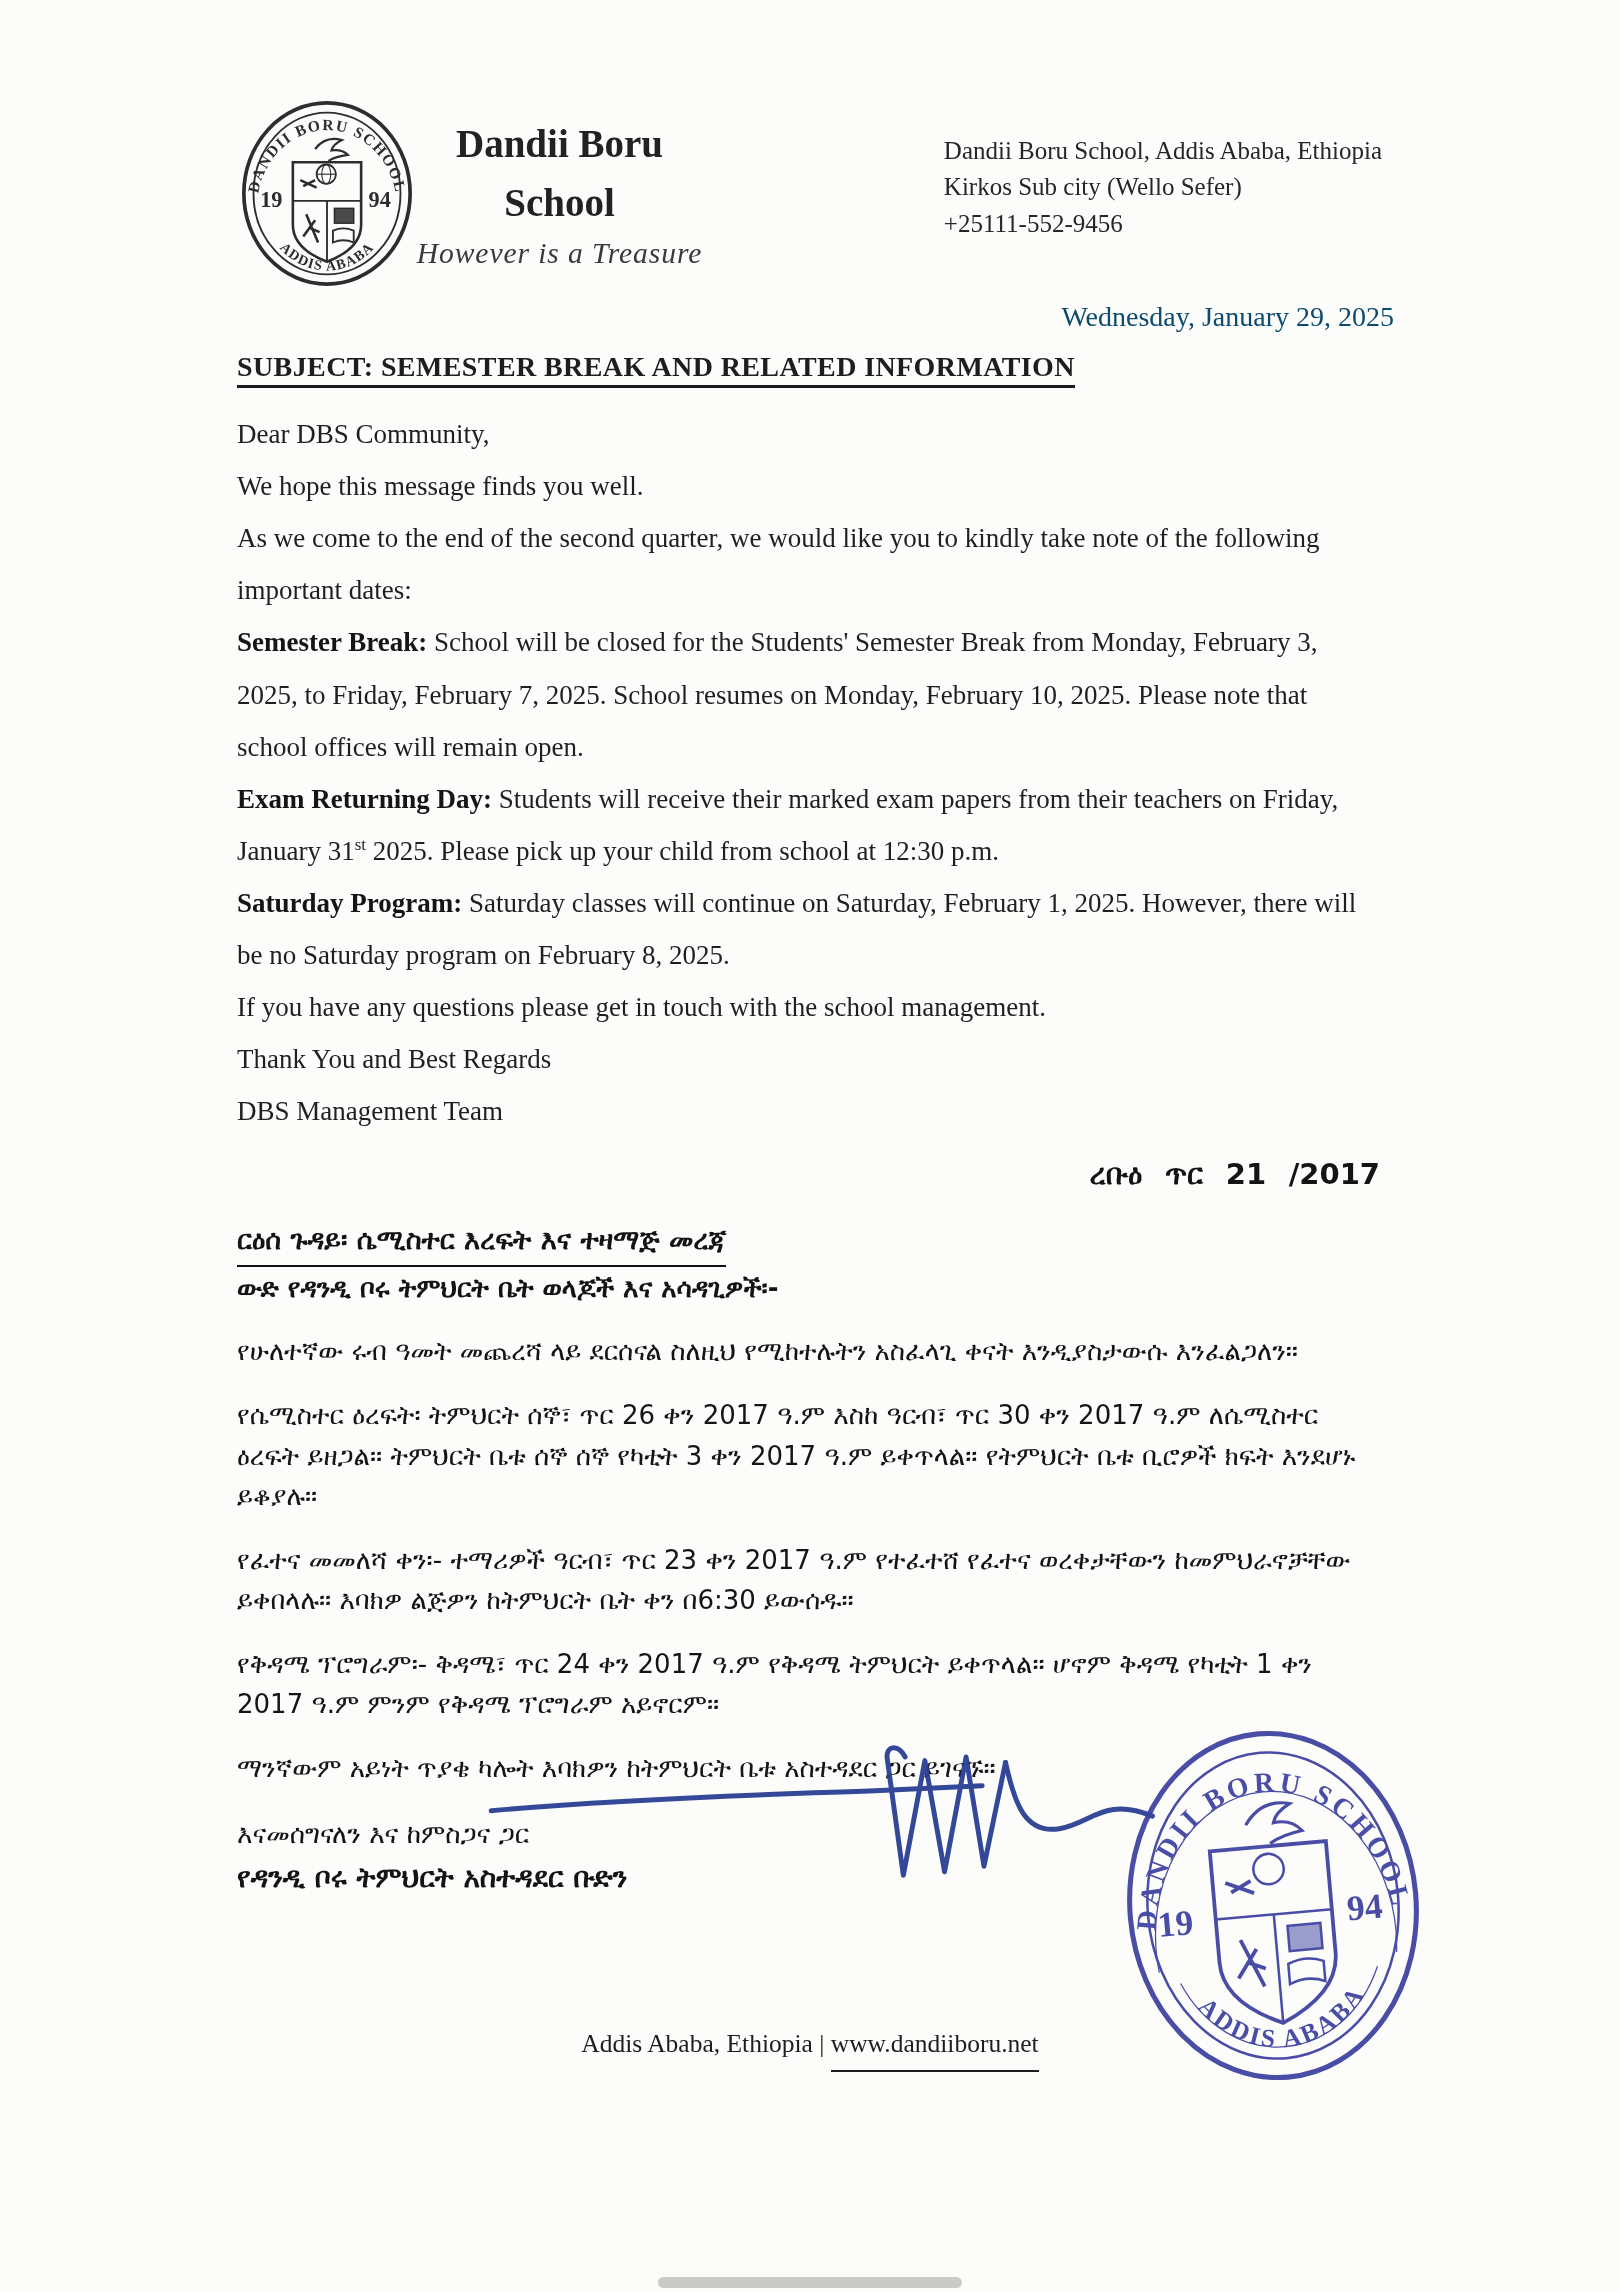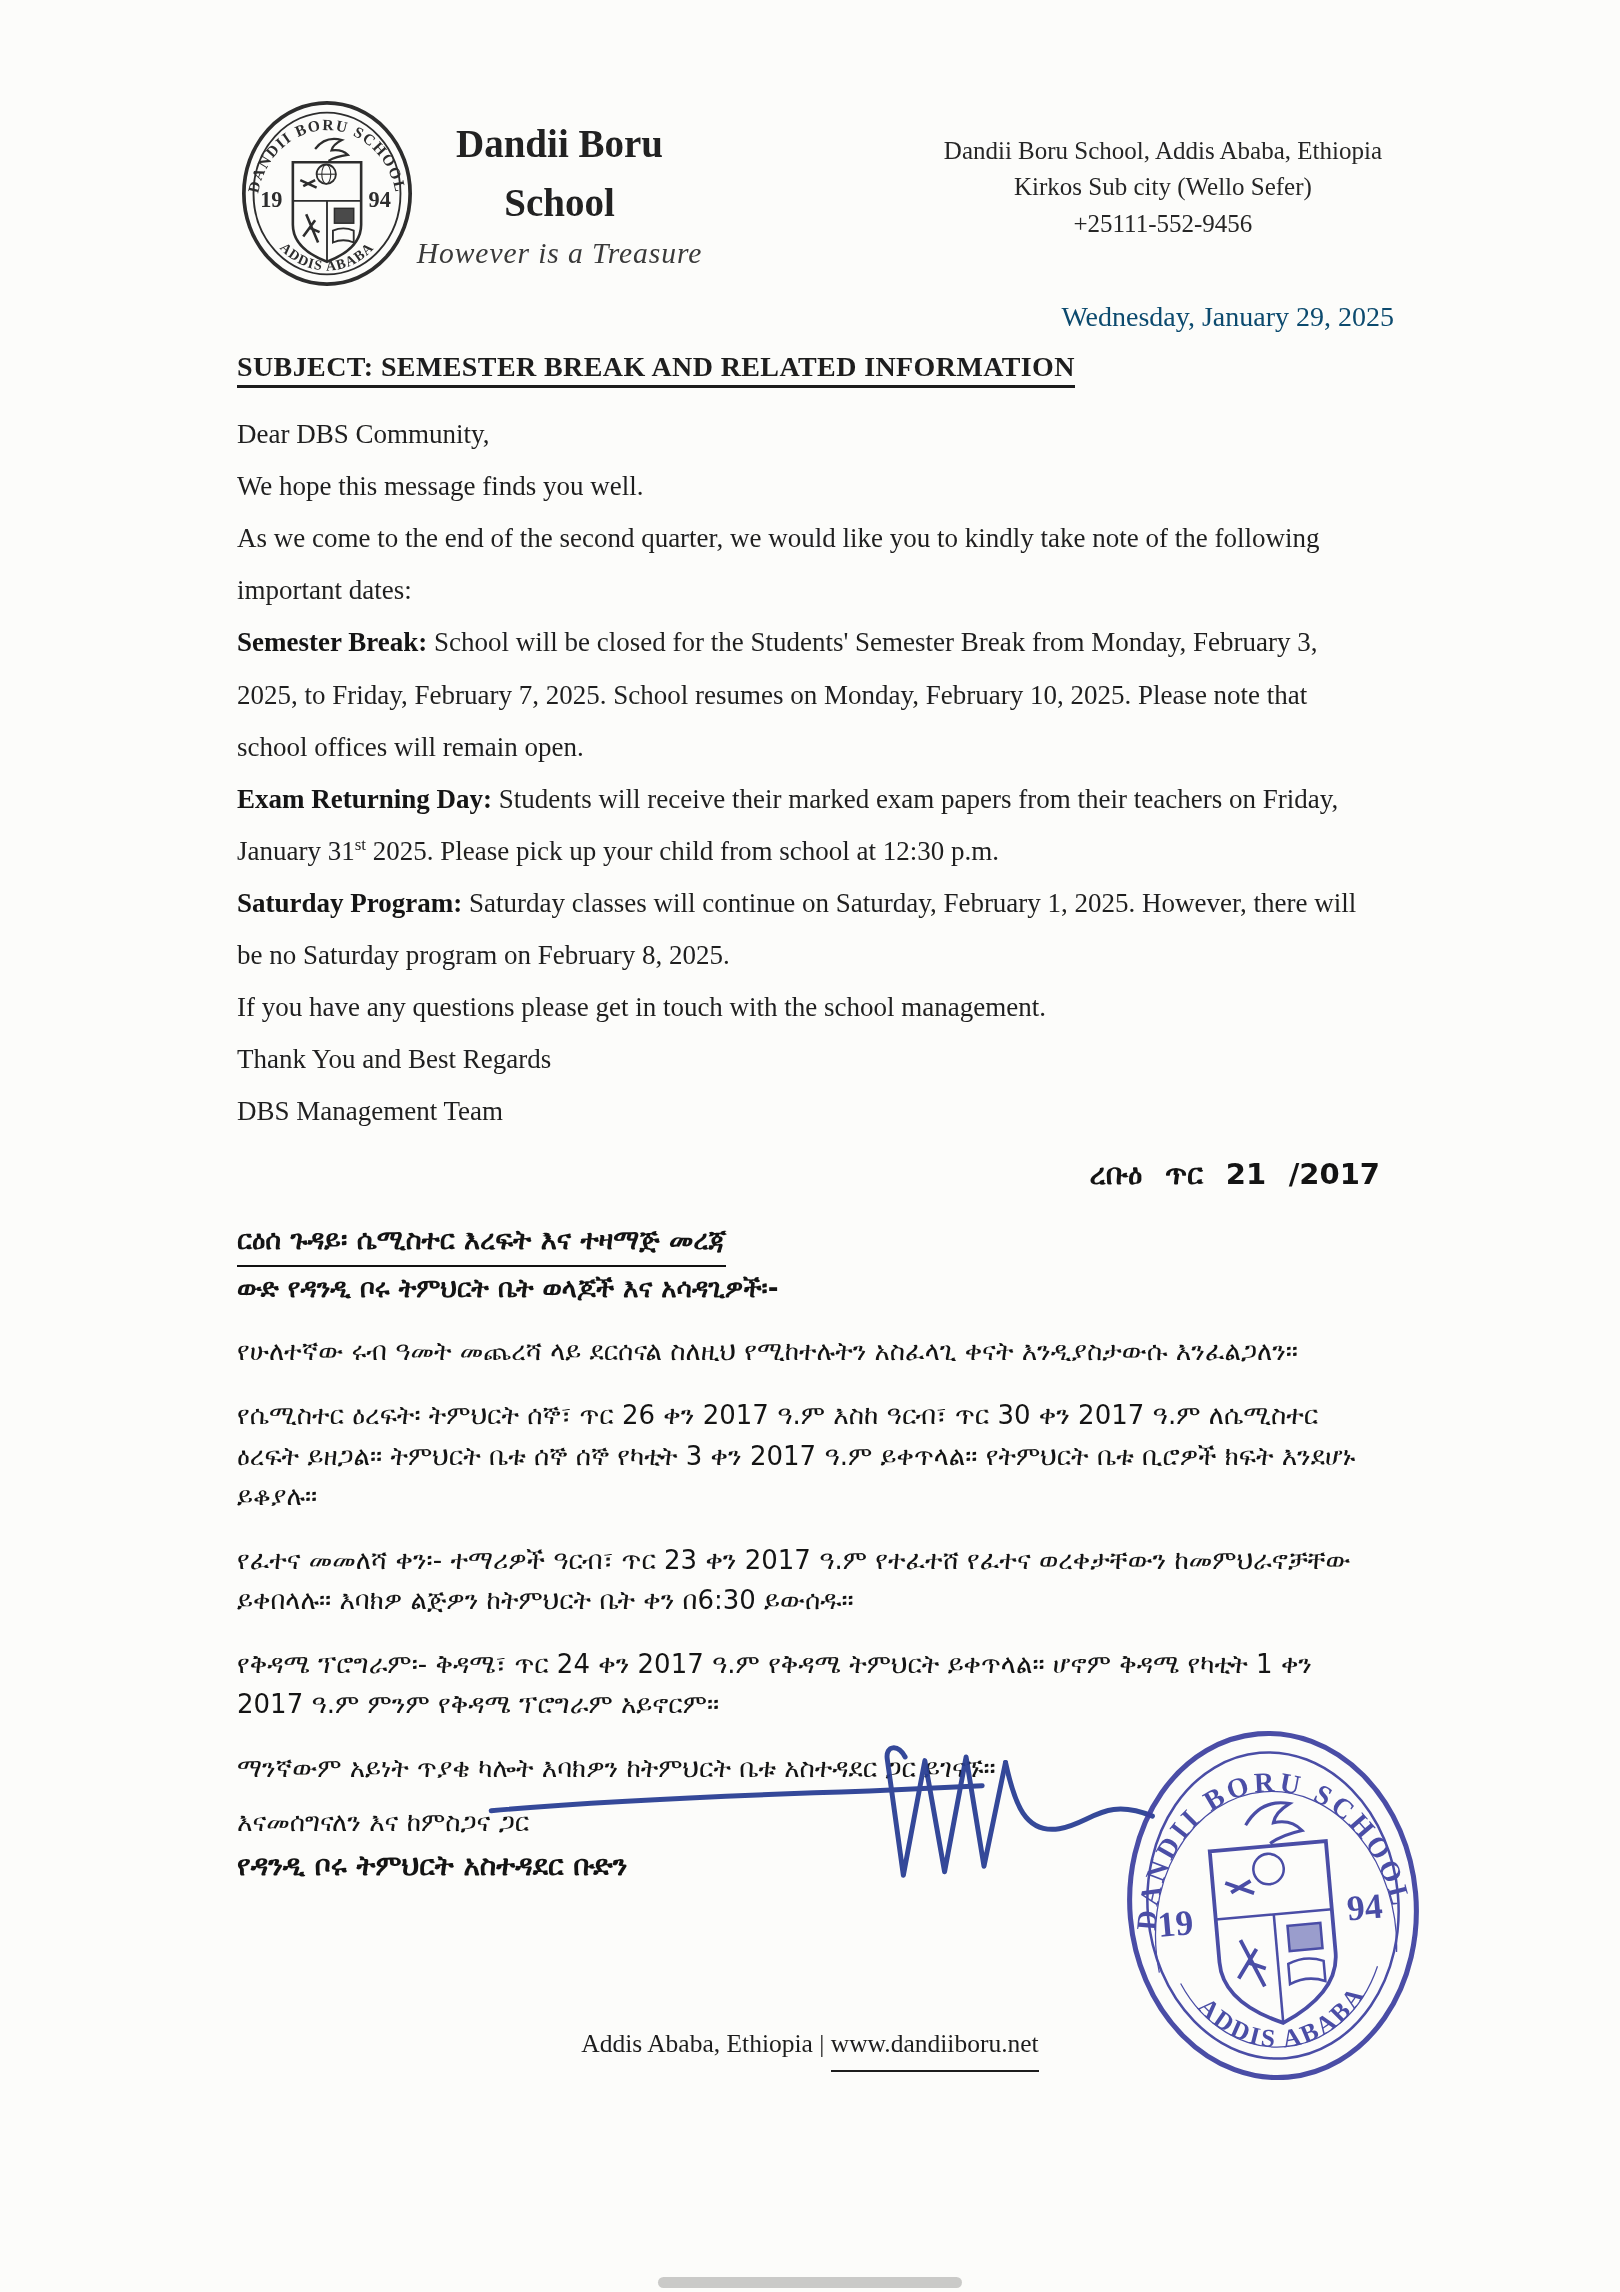--- a/index.html
+++ b/index.html
@@ -5,21 +5,21 @@
 <style>
   html,body{margin:0;padding:0;background:#e9e9e7;}
   .page{position:relative;width:1620px;height:2293px;background:#fcfcfa;overflow:hidden;
         font-family:"Liberation Serif",serif;color:#1e1e1e;}
   
   .logo-wrap{position:absolute;left:235px;top:97px;width:184px;height:193px;}
   .name-block{position:absolute;left:385px;top:115px;width:349px;text-align:center;}
   .school-name{font-size:39px;font-weight:bold;line-height:1.5;color:#222;}
   .motto{font-size:29.6px;font-style:italic;color:#3a3a3a;margin-top:5.4px;
          font-family:"Liberation Serif",serif;letter-spacing:0.9px;}
-  .addr-block{position:absolute;right:238px;top:133px;text-align:center;
+  .addr-block{position:absolute;right:238px;top:133px;text-align:left;
               font-size:25px;line-height:1.45;color:#262626;}
   
   .date-line{position:absolute;right:226px;top:301px;font-size:28px;color:#0c4a6e;}
   .subject{position:absolute;left:237px;top:351px;width:1146px;}
   .subject span{font-size:28px;font-weight:bold;letter-spacing:0.4px;
                 border-bottom:3.6px solid #1c1c1c;padding-bottom:2.7px;}
   .body-col{position:absolute;left:237px;top:408px;width:1143px;}
   .en-p{font-size:27px;line-height:1.93;margin:0;color:#1f1f1f;}
   .lead{font-weight:bold;color:#151515;}
   sup{font-size:17px;}
@@ -112,21 +112,21 @@
     <p class="en-p">DBS Management Team</p>
 
     <p class="am am-date">ረቡዕ ጥር 21 /2017</p>
     <p class="am am-subject"><span>ርዕሰ ጉዳይ፡ ሴሚስተር እረፍት እና ተዛማጅ መረጃ</span></p>
     <p class="am am-salute">ውድ የዳንዲ ቦሩ ትምህርት ቤት ወላጆች እና አሳዳጊዎች፡-</p>
     <p class="am am-p">የሁለተኛው ሩብ ዓመት መጨረሻ ላይ ደርሰናል ስለዚህ የሚከተሉትን አስፈላጊ ቀናት እንዲያስታውሱ እንፈልጋለን።</p>
     <p class="am am-p">የሴሚስተር ዕረፍት፡ ትምህርት ሰኞ፣ ጥር 26 ቀን 2017 ዓ.ም እስከ ዓርብ፣ ጥር 30 ቀን 2017 ዓ.ም ለሴሚስተር ዕረፍት ይዘጋል። ትምህርት ቤቱ ሰኞ ሰኞ የካቲት 3 ቀን 2017 ዓ.ም ይቀጥላል። የትምህርት ቤቱ ቢሮዎች ክፍት እንደሆኑ ይቆያሉ።</p>
     <p class="am am-p">የፈተና መመለሻ ቀን፡- ተማሪዎች ዓርብ፣ ጥር 23 ቀን 2017 ዓ.ም የተፈተሸ የፈተና ወረቀታቸውን ከመምህራኖቻቸው ይቀበላሉ። እባክዎ ልጅዎን ከትምህርት ቤት ቀን በ6:30 ይውሰዱ።</p>
     <p class="am am-p">የቅዳሜ ፕሮግራም፡- ቅዳሜ፣ ጥር 24 ቀን 2017 ዓ.ም የቅዳሜ ትምህርት ይቀጥላል። ሆኖም ቅዳሜ የካቲት 1 ቀን 2017 ዓ.ም ምንም የቅዳሜ ፕሮግራም አይኖርም።</p>
     <p class="am am-p">ማንኛውም አይነት ጥያቄ ካሎት እባክዎን ከትምህርት ቤቱ አስተዳደር ጋር ይገናኙ።</p>
-    <p class="am am-p" style="margin-top:14px">እናመሰግናለን እና ከምስጋና ጋር</p>
+    <p class="am am-p" style="margin-top:26px">እናመሰግናለን እና ከምስጋና ጋር</p>
     <p class="am am-team">የዳንዲ ቦሩ ትምህርት አስተዳደር ቡድን</p>
   </div>
 
   <svg class="signature" viewBox="0 0 760 175">
     <g fill="none" stroke="#2a3f94" stroke-width="5.5" stroke-linecap="round" stroke-linejoin="round" opacity="0.95">
       <path d="M 8 80 C 140 68 300 62 430 58 L 556 52"></path>
       <path d="M 470 20 C 462 5 448 7 450 22 L 468 152 L 492 24 L 514 148 L 538 20 L 558 142 L 582 26"></path>
       <path d="M 582 26 C 592 72 604 106 642 100 C 678 94 692 64 746 86"></path>
     </g>
   </svg>

